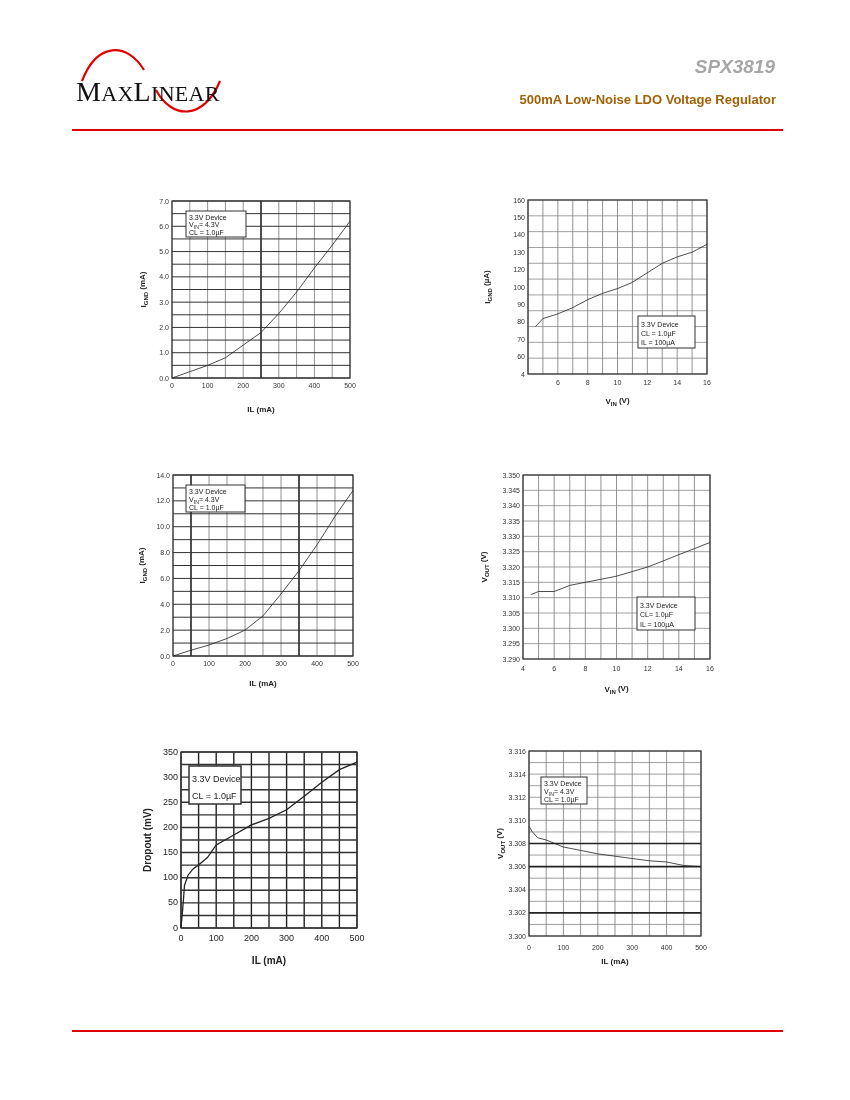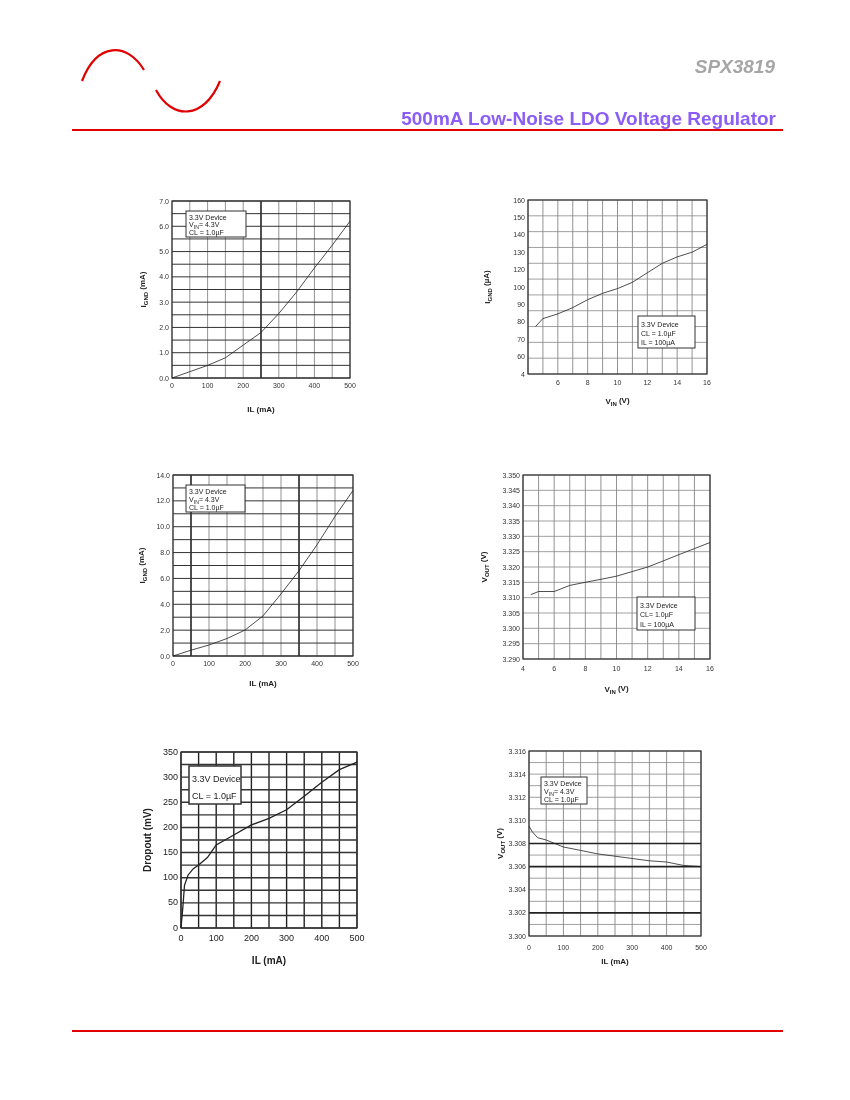--- a/index.html
+++ b/index.html
@@ -2,39 +2,40 @@
 <html><head>
 <meta charset="utf-8">
 <style>
   html, body { margin: 0; padding: 0; background: #ffffff; }
   body { width: 850px; height: 1100px; position: relative; overflow: hidden; font-family: "Liberation Sans", sans-serif; }
   .logo { position: absolute; left: 72px; top: 48px; width: 155px; height: 70px; }
   .logo svg { position: absolute; left: 0; top: 0; }
   .logo-text { position: absolute; left: 4px; top: 28px; font-family: "Liberation Serif", serif; color: #111; font-size: 22px; letter-spacing: 0.3px; white-space: nowrap; }
   .logo-text .big { font-size: 28px; }
   .doc-part { position: absolute; right: 75px; top: 56px; font-size: 19px; font-weight: bold; color: #a6a6a6; font-style: italic; }
-  .doc-sub { position: absolute; right: 74px; top: 108px; font-size: 19px; font-weight: bold; color: #8b5cf6; white-space: nowrap; }
+  .doc-sub { position: absolute; right: 74px; top: 92px; font-size: 13px; font-weight: bold; color: #a16207; white-space: nowrap; }
   .rule-top { position: absolute; left: 72px; top: 129px; width: 711px; height: 2px; background: #e00000; }
   .rule-bottom { position: absolute; left: 72px; top: 1030px; width: 711px; height: 2px; background: #e00000; }
   .chart { position: absolute; }
   .chart svg { overflow: visible; }
   .tick { font-size: 7px; fill: #333; font-family: "Liberation Sans", sans-serif; }
   .tick-lg { font-size: 9px; fill: #222; font-family: "Liberation Sans", sans-serif; }
   .axlabel { font-size: 8px; font-weight: bold; fill: #222; font-family: "Liberation Sans", sans-serif; }
   .axlabel-lg { font-size: 10px; font-weight: bold; fill: #222; font-family: "Liberation Sans", sans-serif; }
   .legend-text { font-size: 7px; fill: #222; font-family: "Liberation Sans", sans-serif; }
   .legend-text-lg { font-size: 9px; fill: #222; font-family: "Liberation Sans", sans-serif; }
 </style>
 </head>
 <body>
 
 <div class="logo">
   <svg width="155" height="70" viewBox="0 0 155 70">
     <path d="M10,33 C25,-6 55,-6 72,22 M84,42 C100,72 132,72 148,33" fill="none" stroke="#e00000" stroke-width="2.2"></path>
   </svg>
+  <div class="logo-text"><span class="big">M</span><span>A</span><span>X</span><span class="big">L</span><span>I</span><span>N</span><span>E</span><span>A</span><span>R</span></div>
 </div>
 <div class="doc-part">SPX3819</div>
 <div class="doc-sub">500mA Low-Noise LDO Voltage Regulator</div>
 <div class="rule-top"></div>
 
 <div class="chart" id="chart0" style="left:172px; top:201px;"><svg width="178" height="177">
       <g>
         <line x1="0" x2="0" y1="0" y2="177" stroke="#777" stroke-width="0.8"></line>
         <line x1="17.8" x2="17.8" y1="0" y2="177" stroke="#777" stroke-width="0.8"></line>
         <line x1="35.6" x2="35.6" y1="0" y2="177" stroke="#777" stroke-width="0.8"></line>

